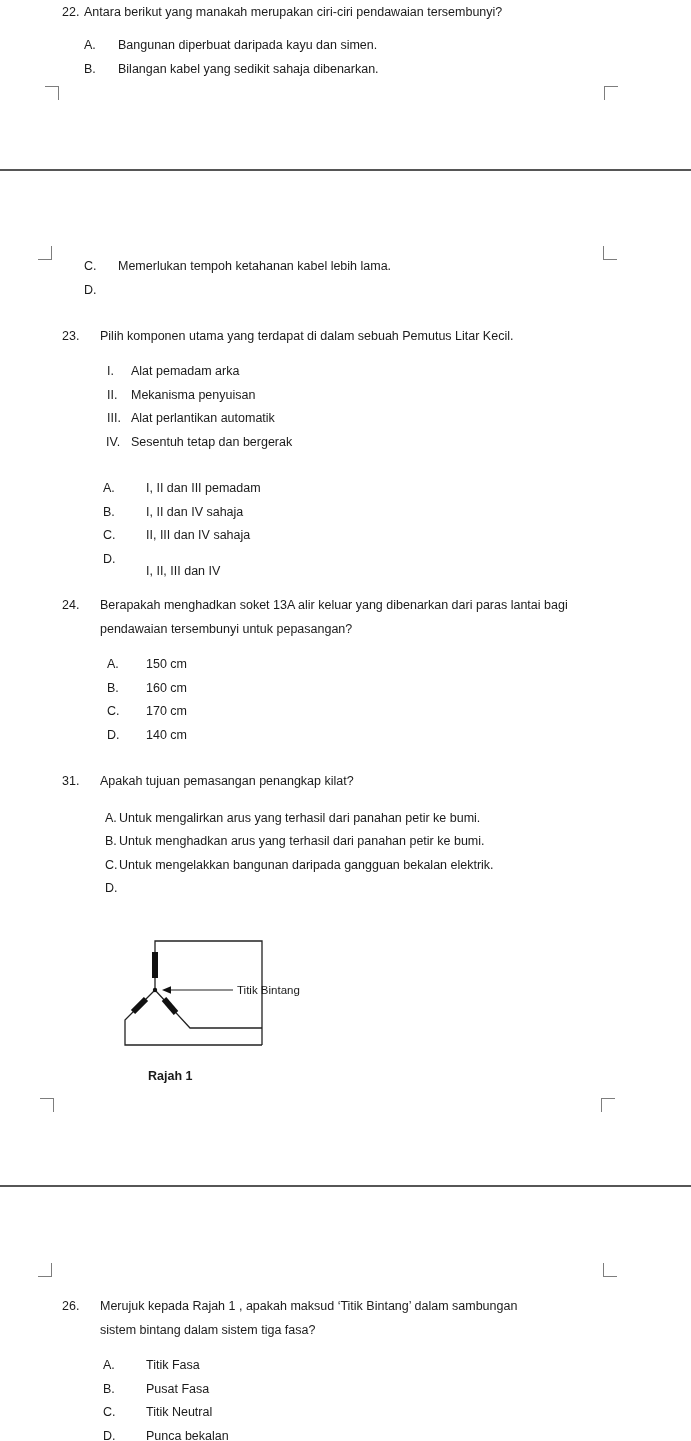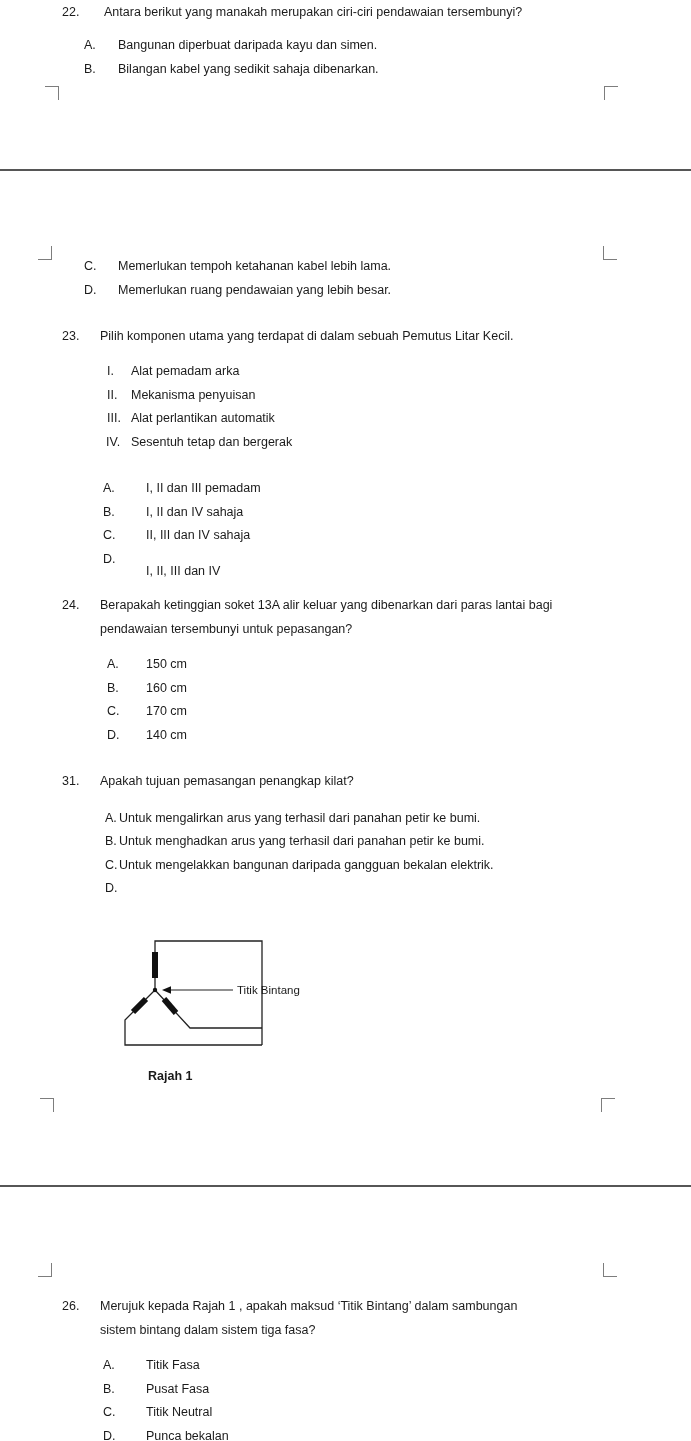--- a/index.html
+++ b/index.html
@@ -15,39 +15,38 @@
   .m-tr{border-bottom:1px solid #7d7d7d;border-left:1px solid #7d7d7d;}
   svg.fig{position:absolute;left:115px;top:933px;}
   .figlabel{font-size:11.5px;}
 </style>
 </head>
 <body>
 
 <div class="page">
 
   <span class="t" style="left:62px;top:5px">22.</span>
-  <span class="t" style="left:104px;top:5px">Antara berikut yang manakah merupakan ciri-ciri pendawaian tersembunyi?</span>
+  <span class="t" style="left:84px;top:5px">Antara berikut yang manakah merupakan ciri-ciri pendawaian tersembunyi?</span>
 
   <span class="t" style="left:84px;top:38px">A.</span>
   <span class="t" style="left:118px;top:38px">Bangunan diperbuat daripada kayu dan simen.</span>
   <span class="t" style="left:84px;top:62px">B.</span>
   <span class="t" style="left:118px;top:62px">Bilangan kabel yang sedikit sahaja dibenarkan.</span>
 
   <div class="mark m-bl" style="left:45px;top:86px"></div>
   <div class="mark m-br" style="left:604px;top:86px"></div>
 
   <div class="pbreak" style="top:169px"></div>
 
   <div class="mark m-tl" style="left:38px;top:246px"></div>
   <div class="mark m-tr" style="left:603px;top:246px"></div>
 
   <span class="t" style="left:84px;top:259px">C.</span>
   <span class="t" style="left:118px;top:259px">Memerlukan tempoh ketahanan kabel lebih lama.</span>
   <span class="t" style="left:84px;top:283px">D.</span>
-  <span class="t" style="left:118px;top:283px">Memerlukan ruang pendawaian yang lebih besar.</span>
 
   <span class="t" style="left:62px;top:329px">23.</span>
   <span class="t" style="left:100px;top:329px">Pilih komponen utama yang terdapat di dalam sebuah Pemutus Litar Kecil.</span>
 
   <span class="t" style="left:107px;top:364px">I.</span>
   <span class="t" style="left:131px;top:364px">Alat pemadam arka</span>
   <span class="t" style="left:107px;top:388px">II.</span>
   <span class="t" style="left:131px;top:388px">Mekanisma penyuisan</span>
   <span class="t" style="left:107px;top:411px">III.</span>
   <span class="t" style="left:131px;top:411px">Alat perlantikan automatik</span>
@@ -57,21 +56,21 @@
   <span class="t" style="left:103px;top:481px">A.</span>
   <span class="t" style="left:146px;top:481px">I, II dan III pemadam</span>
   <span class="t" style="left:103px;top:505px">B.</span>
   <span class="t" style="left:146px;top:505px">I, II dan IV sahaja</span>
   <span class="t" style="left:103px;top:528px">C.</span>
   <span class="t" style="left:146px;top:528px">II, III dan IV sahaja</span>
   <span class="t" style="left:103px;top:552px">D.</span>
   <span class="t" style="left:146px;top:564px">I, II, III dan IV</span>
 
   <span class="t" style="left:62px;top:598px">24.</span>
-  <span class="t" style="left:100px;top:598px">Berapakah ketinggian soket 13A alir keluar yang dibenarkan dari paras lantai bagi</span>
+  <span class="t" style="left:100px;top:598px">Berapakah menghadkan soket 13A alir keluar yang dibenarkan dari paras lantai bagi</span>
   <span class="t" style="left:100px;top:622px">pendawaian tersembunyi untuk pepasangan?</span>
 
   <span class="t" style="left:107px;top:657px">A.</span>
   <span class="t" style="left:146px;top:657px">150 cm</span>
   <span class="t" style="left:107px;top:681px">B.</span>
   <span class="t" style="left:146px;top:681px">160 cm</span>
   <span class="t" style="left:107px;top:704px">C.</span>
   <span class="t" style="left:146px;top:704px">170 cm</span>
   <span class="t" style="left:107px;top:728px">D.</span>
   <span class="t" style="left:146px;top:728px">140 cm</span>

